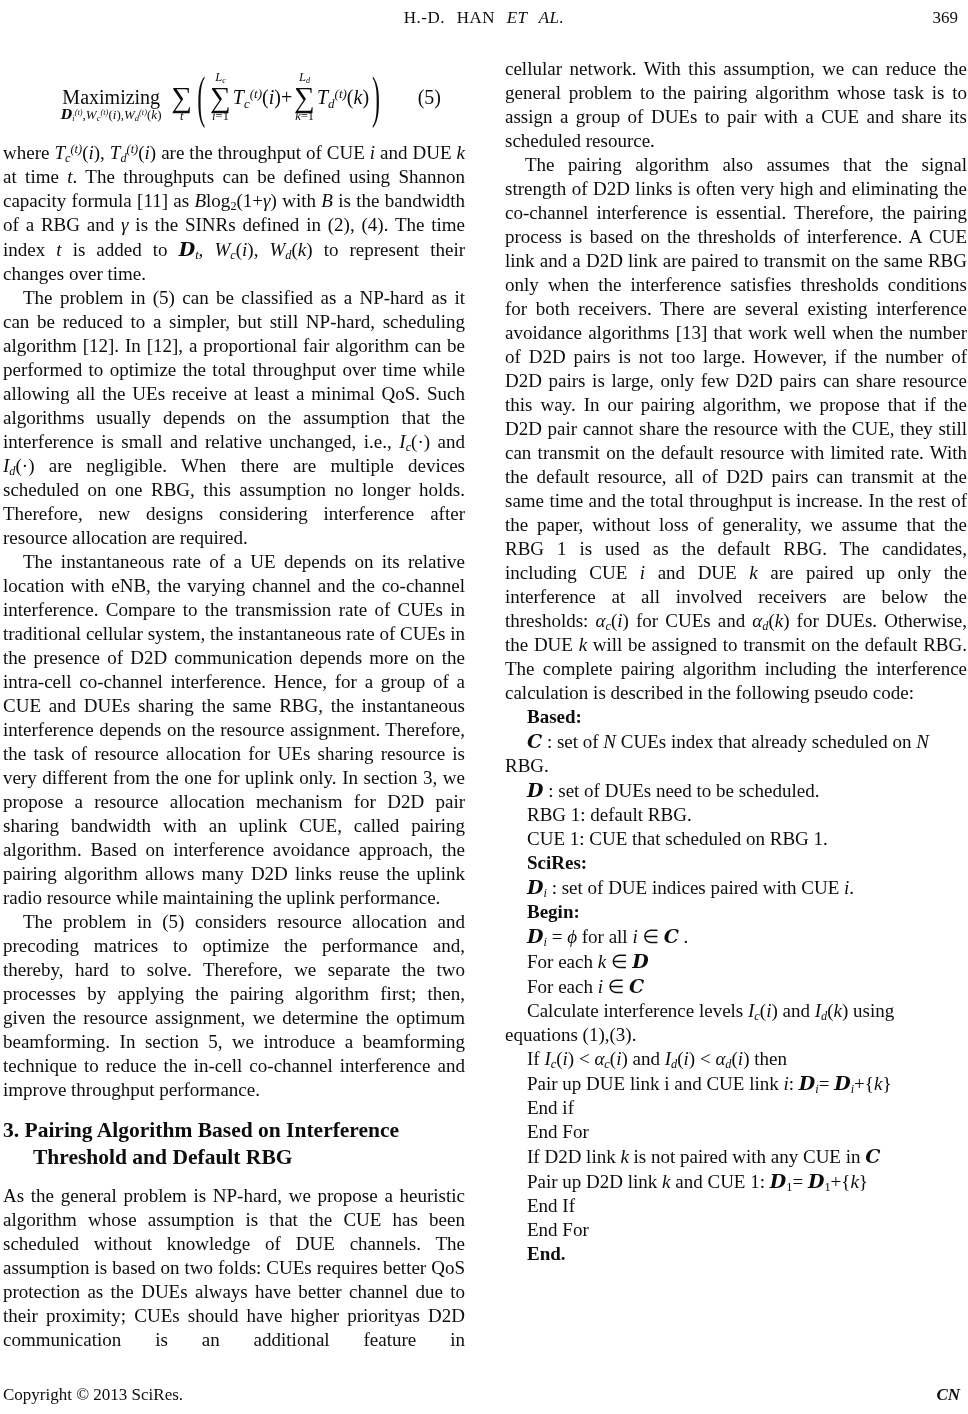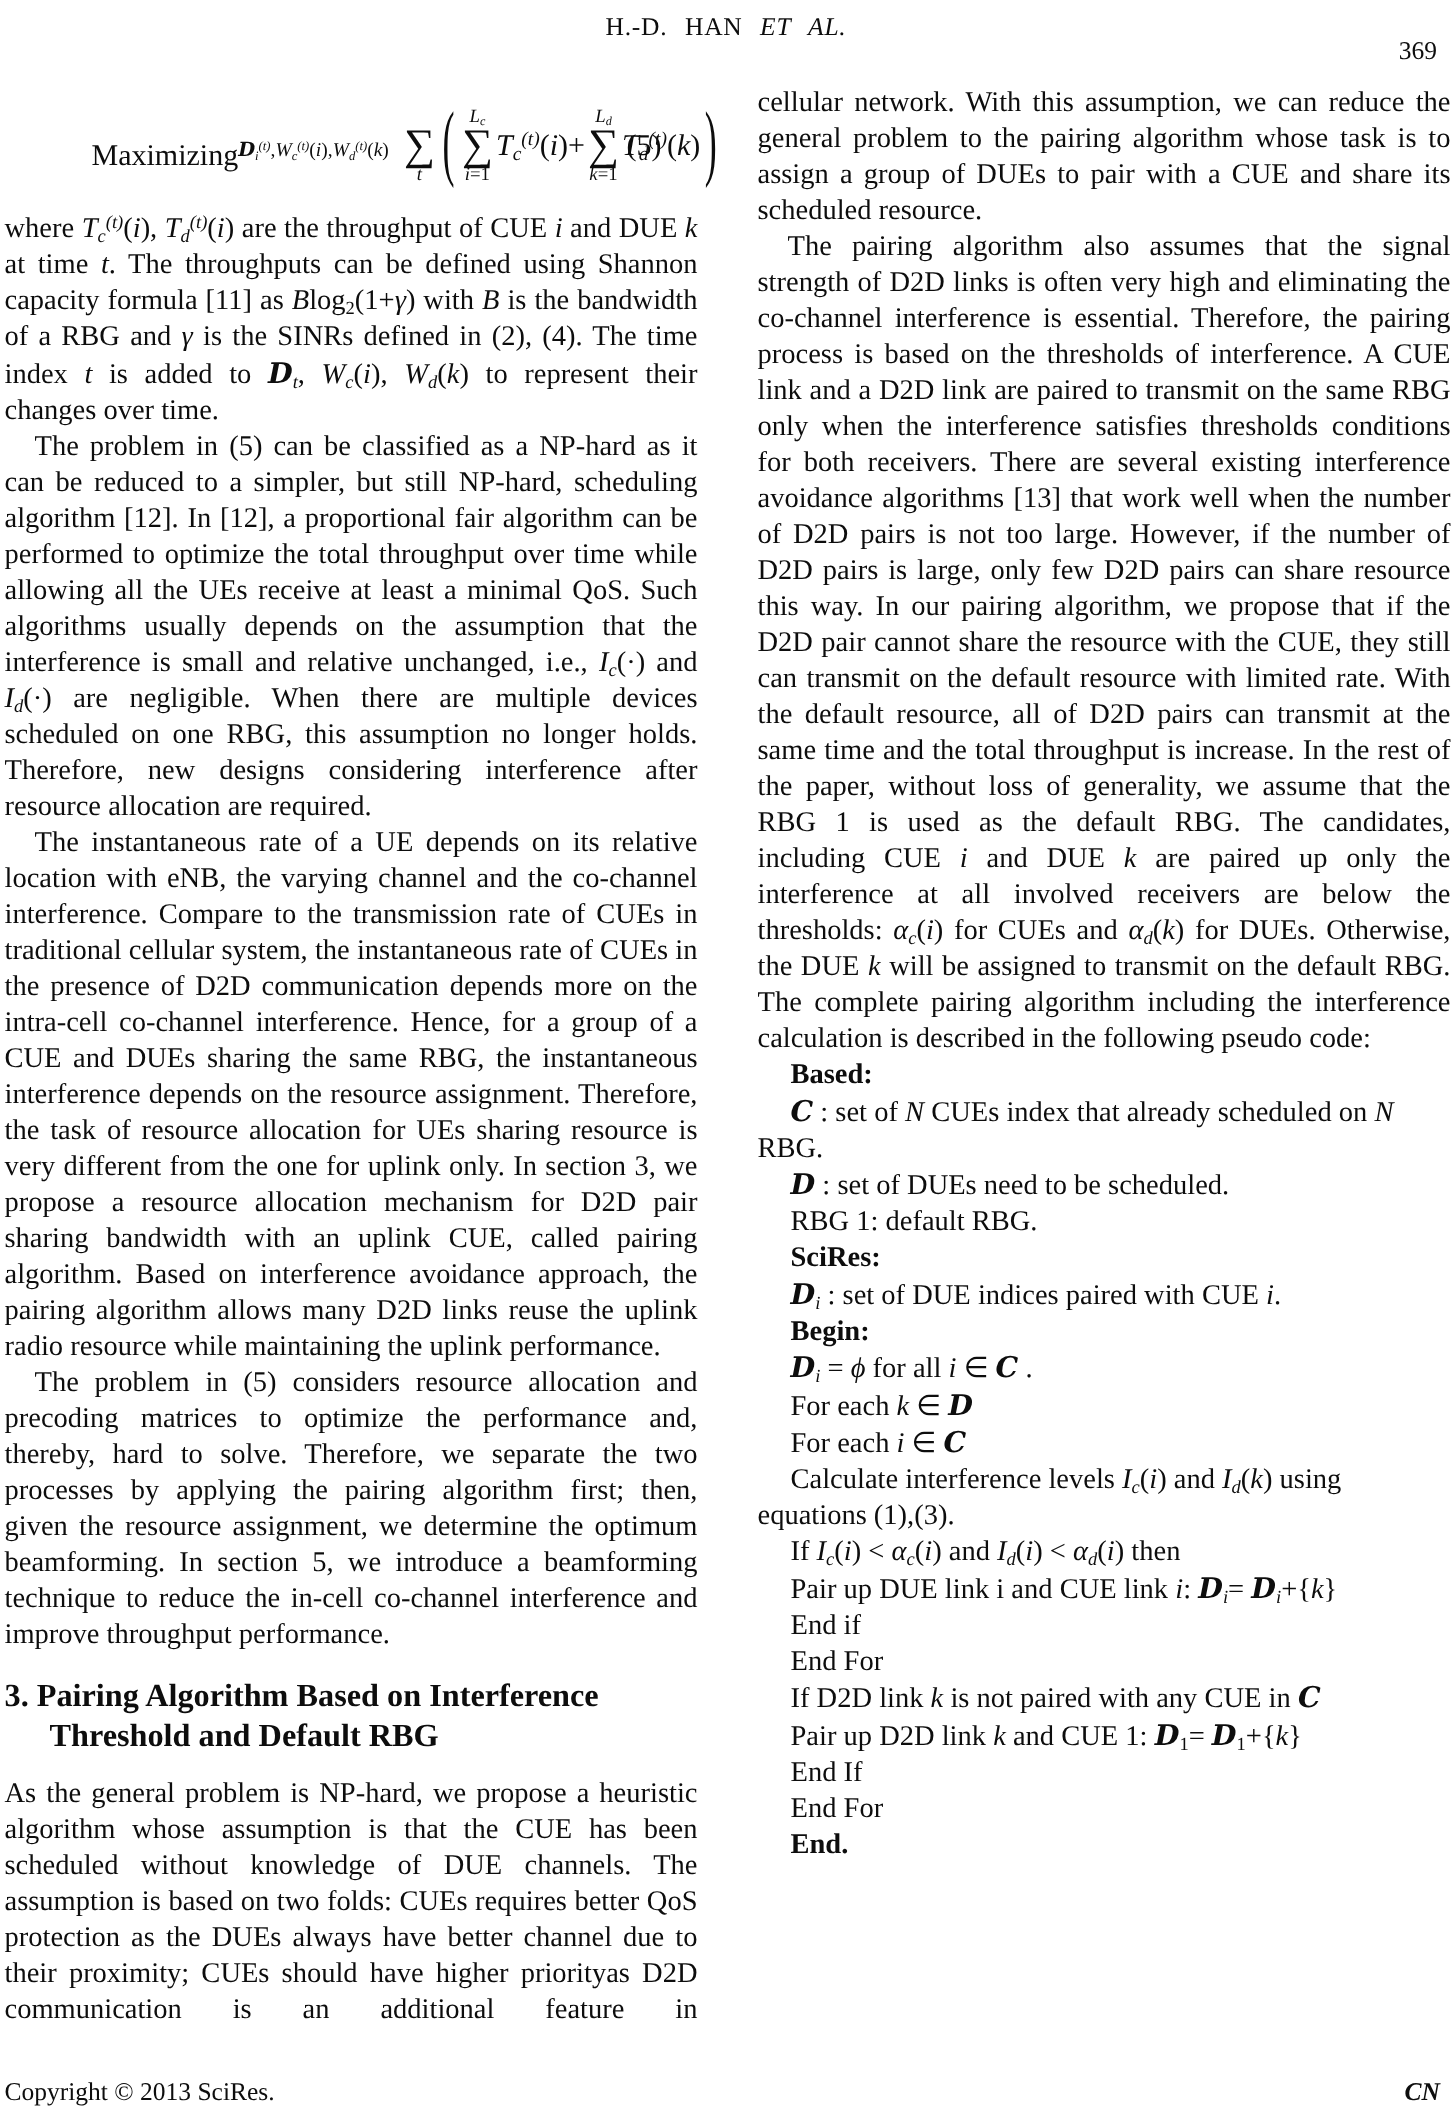--- a/index.html
+++ b/index.html
@@ -7,40 +7,40 @@
   body {
     width: 968px; height: 1414px;
     background: #ffffff; color: #0d0d0d;
     font-family: "Liberation Serif", serif;
   }
   .page { position: relative; width: 968px; height: 1414px; padding: 8px 2px 0 2px; overflow: hidden; border-radius: 19px; }
 
   
   .header { position: relative; height: 24px; font-size: 17px; }
   .running-head { position: absolute; left: 0; right: 0; text-align: center; word-spacing: 7px; letter-spacing: 0.5px; }
-  .page-number { position: absolute; right: 8px; top: 16px; }
+  .page-number { position: absolute; right: 8px; top: 0; }
 
   
   .columns { display: flex; gap: 40px; margin-top: 25px; padding: 0 1px; }
   .col { flex: 0 0 462px; width: 462px; font-size: 19px; line-height: 24px; text-align: justify; }
   p.para { margin: 0; }
   p.para.indent { text-indent: 20px; }
   p.para.jlast { text-align-last: justify; }
 
   
   .run-i { font-style: italic; }
   .run-b { font-weight: bold; }
   .run-cal { font-style: italic; font-weight: 600; font-family: "DejaVu Serif", serif; }
   .run-sub  { font-size: 0.65em; font-style: italic; vertical-align: -0.28em; line-height: 0; }
   .run-subn { font-size: 0.65em; vertical-align: -0.28em; line-height: 0; }
   .run-sup  { font-size: 0.65em; font-style: italic; vertical-align: 0.5em; line-height: 0; }
 
   
   .equation { position: relative; display: flex; align-items: center; height: 80px; padding-left: 58px; margin-bottom: 4px; }
-  .eq-max { display: inline-flex; flex-direction: row; align-items: flex-start; margin-right: 8px; margin-top: 14px; }
+  .eq-max { display: inline-flex; flex-direction: column; align-items: center; margin-right: 8px; margin-top: 14px; }
   .eq-op { font-size: 20px; line-height: 22px; }
   .eq-constraint { font-size: 13px; line-height: 14px; white-space: nowrap; }
   .eq-sum { display: inline-flex; flex-direction: column; align-items: center; margin: 0 2px; }
   .sum-top, .sum-bot { font-size: 12.5px; line-height: 13px; min-height: 13px; white-space: nowrap; }
   .sum-sym { font-size: 29px; line-height: 26px; }
   .eq-paren { display: inline-block; font-size: 24px; transform: scaleY(2.35); margin: 0 3px; }
   .eq-term { font-size: 20px; white-space: nowrap; }
   .eq-number { position: absolute; right: 24px; top: 50%; transform: translateY(-50%); font-size: 20px; }
 
   
@@ -115,20 +115,21 @@
     <div class="col">
       <div>
           <p class="para">cellular network. With this assumption, we can reduce the general problem to the pairing algorithm whose task is to assign a group of DUEs to pair with a CUE and share its scheduled resource.</p>
           <p class="para indent">The pairing algorithm also assumes that the signal strength of D2D links is often very high and eliminating the co-channel interference is essential. Therefore, the pairing process is based on the thresholds of interference. A CUE link and a D2D link are paired to transmit on the same RBG only when the interference satisfies thresholds conditions for both receivers. There are several existing interference avoidance algorithms [13] that work well when the number of D2D pairs is not too large. However, if the number of D2D pairs is large, only few D2D pairs can share resource this way. In our pairing algorithm, we propose that if the D2D pair cannot share the resource with the CUE, they still can transmit on the default resource with limited rate. With the default resource, all of D2D pairs can transmit at the same time and the total throughput is increase. In the rest of the paper, without loss of generality, we assume that the RBG 1 is used as the default RBG. The candidates, including CUE <span class="run-i">i</span> and DUE <span class="run-i">k</span> are paired up only the interference at all involved receivers are below the thresholds: <span class="run-i">α</span><span class="run-sub">c</span>(<span class="run-i">i</span>) for CUEs and <span class="run-i">α</span><span class="run-sub">d</span>(<span class="run-i">k</span>) for DUEs. Otherwise, the DUE <span class="run-i">k</span> will be assigned to transmit on the default RBG. The complete pairing algorithm including the interference calculation is described in the following pseudo code:</p>
         </div>
       <div class="pseudocode">
           <p class="para"><span class="run-b">Based:</span></p>
           <p class="para"><span class="run-cal">C</span> : set of <span class="run-i">N</span> CUEs index that already scheduled on <span class="run-i">N</span> RBG.</p>
           <p class="para"><span class="run-cal">D</span> : set of DUEs need to be scheduled.</p>
           <p class="para">RBG 1: default RBG.</p>
+          <p class="para">CUE 1: CUE that scheduled on RBG 1.</p>
           <p class="para"><span class="run-b">SciRes:</span></p>
           <p class="para"><span class="run-cal">D</span><span class="run-sub">i</span> : set of DUE indices paired with CUE <span class="run-i">i</span>.</p>
           <p class="para"><span class="run-b">Begin:</span></p>
           <p class="para"><span class="run-cal">D</span><span class="run-sub">i</span> = <span class="run-i">ϕ</span>  for all  <span class="run-i">i</span> ∈ <span class="run-cal">C</span> .</p>
           <p class="para">For each  <span class="run-i">k</span> ∈ <span class="run-cal">D</span></p>
           <p class="para">For each  <span class="run-i">i</span> ∈ <span class="run-cal">C</span></p>
           <p class="para">Calculate interference levels  <span class="run-i">I</span><span class="run-sub">c</span>(<span class="run-i">i</span>)  and  <span class="run-i">I</span><span class="run-sub">d</span>(<span class="run-i">k</span>)  using equations (1),(3).</p>
           <p class="para">If  <span class="run-i">I</span><span class="run-sub">c</span>(<span class="run-i">i</span>) &lt; <span class="run-i">α</span><span class="run-sub">c</span>(<span class="run-i">i</span>)  and  <span class="run-i">I</span><span class="run-sub">d</span>(<span class="run-i">i</span>) &lt; <span class="run-i">α</span><span class="run-sub">d</span>(<span class="run-i">i</span>)  then</p>
           <p class="para">Pair up DUE link i and CUE link <span class="run-i">i</span>:  <span class="run-cal">D</span><span class="run-sub">i</span>= <span class="run-cal">D</span><span class="run-sub">i</span>+{<span class="run-i">k</span>}</p>
           <p class="para">End if</p>

